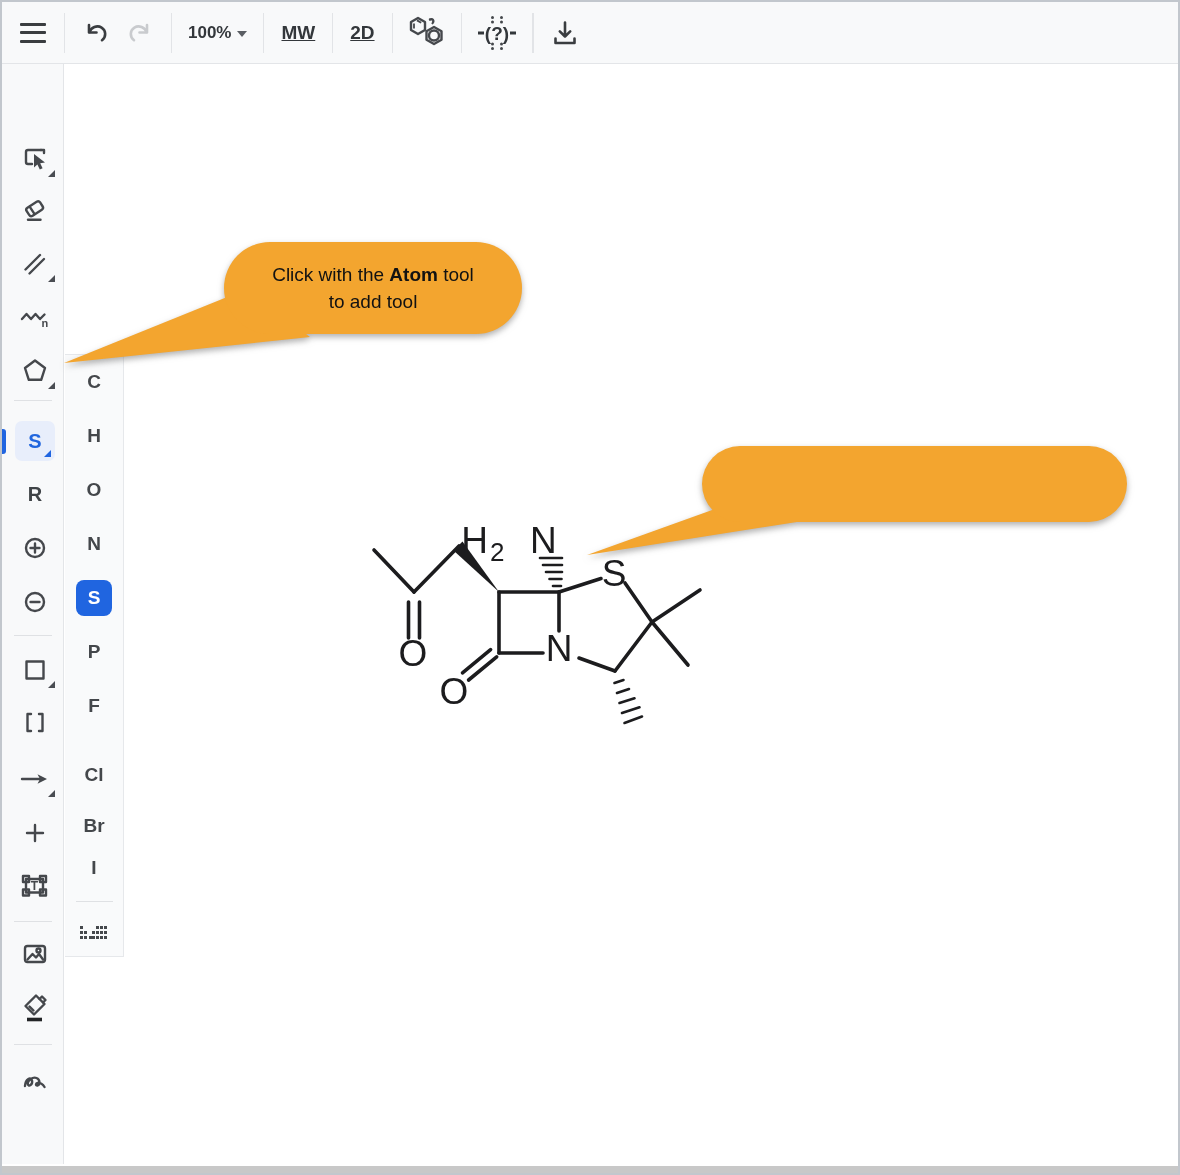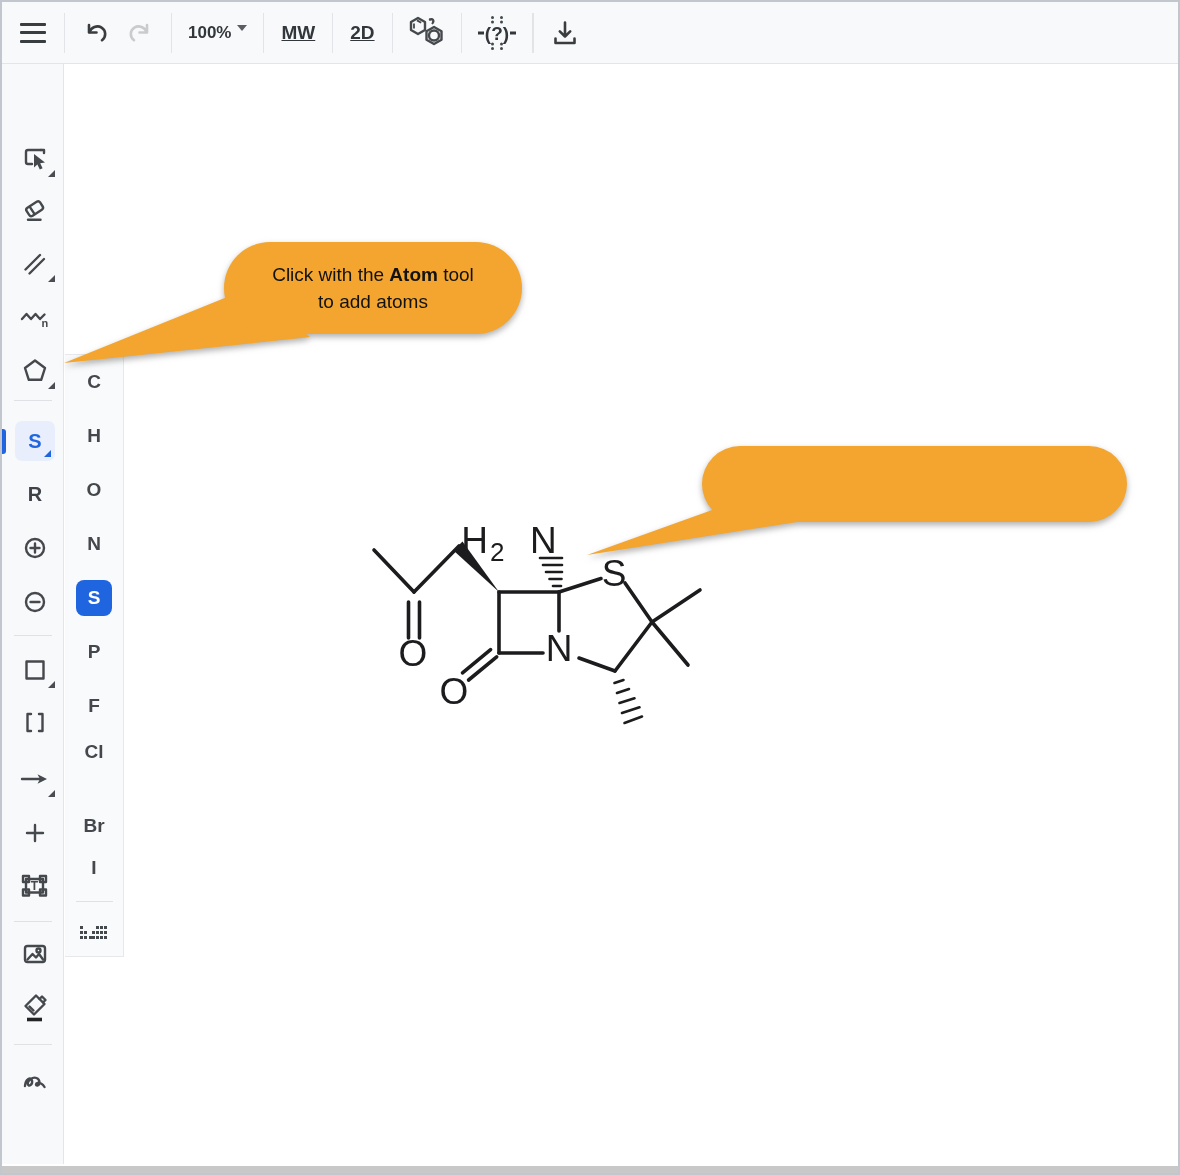--- a/index.html
+++ b/index.html
@@ -12,21 +12,21 @@
   .toolbar { position:absolute; left:0; top:0; right:0; height:62px;
              background:#f8f9fa; border-bottom:1px solid #e3e5e8;
              display:flex; align-items:center; }
   .tb-div { width:1px; height:40px; background:#e2e4e7; flex:none; }
   .tb-btn { border:none; background:transparent; cursor:pointer;
             display:flex; align-items:center; justify-content:center; color:#3a3d40; }
   .hamburger-box { width:62px; flex:none; display:flex; justify-content:center; }
   .hamburger { width:26px; height:20px; display:flex; flex-direction:column; justify-content:space-between; }
   .hamburger span { display:block; height:3px; background:#3a3d40; border-radius:1px; }
   .undo-redo { display:flex; align-items:center; gap:14px; margin:0 16px 0 16px; }
-  .zoom-ctrl { display:flex; gap:6px; padding:0 16px;
+  .zoom-ctrl { display:flex; align-items:center; gap:6px; padding:0 16px;
                font-size:17px; font-weight:700; color:#33373b; cursor:pointer; }
   .caret-down { width:0; height:0; border-left:5px solid transparent; border-right:5px solid transparent;
                 border-top:6px solid #5a5e63; margin-top:2px; }
   .tb-text { font-size:19px; font-weight:700; color:#33373b; padding:0 17px;text-decoration:underline; }
   .tb-icon { padding:0 13px; }
   .search-wrap { flex:1; max-width:566px; margin:0 15px; }
   .search-input { width:100%; height:44px; border:1.5px solid #e1e3e6; border-radius:22px;
                   background:#ffffff; padding:0 22px; font-size:19px; color:#333;
                   font-family:"Liberation Sans", sans-serif; outline:none; }
   .search-input::placeholder { color:#b9bcc0; }
@@ -333,21 +333,21 @@
       <span class="chip">
           <span>S</span>
         </span>
     </button>
     <button class="atom-item" style="top:270px">
         <span>P</span>
       </button>
     <button class="atom-item" style="top:324px">
         <span>F</span>
       </button>
-    <button class="atom-item" style="top:370px">
+    <button class="atom-item" style="top:393px">
         <span>Cl</span>
       </button>
     <button class="atom-item" style="top:444px">
         <span>Br</span>
       </button>
     <button class="atom-item" style="top:486px">
         <span>I</span>
       </button>
     <span class="panel-div"></span>
     <button class="periodic-btn">
@@ -425,21 +425,21 @@
     <text x="452" y="702" font-size="37" text-anchor="middle">O</text>
   </svg>
 
   <div class="callout" id="callout1">
     <svg width="478" height="134" viewBox="0 0 478 134">
       <polygon points="195,52 12,126 258,100" fill="#f3a52f"></polygon>
       <rect x="172" y="5" width="298" height="92" rx="46" fill="#f3a52f"></rect>
     </svg>
     <div class="callout-text">
       <span><span>Click with the </span><b>Atom</b><span> tool</span></span>
-      <span>to add atoms</span>
+      <span>to add tool</span>
     </div>
   </div>
 
   <div class="callout" id="callout2">
     <svg width="575" height="125" viewBox="0 0 575 125">
       <polygon points="178,60 25,115 235,82" fill="#f3a52f"></polygon>
       <rect x="140" y="6" width="425" height="76" rx="38" fill="#f3a52f"></rect>
     </svg>
     <div class="callout-text">
     </div>

